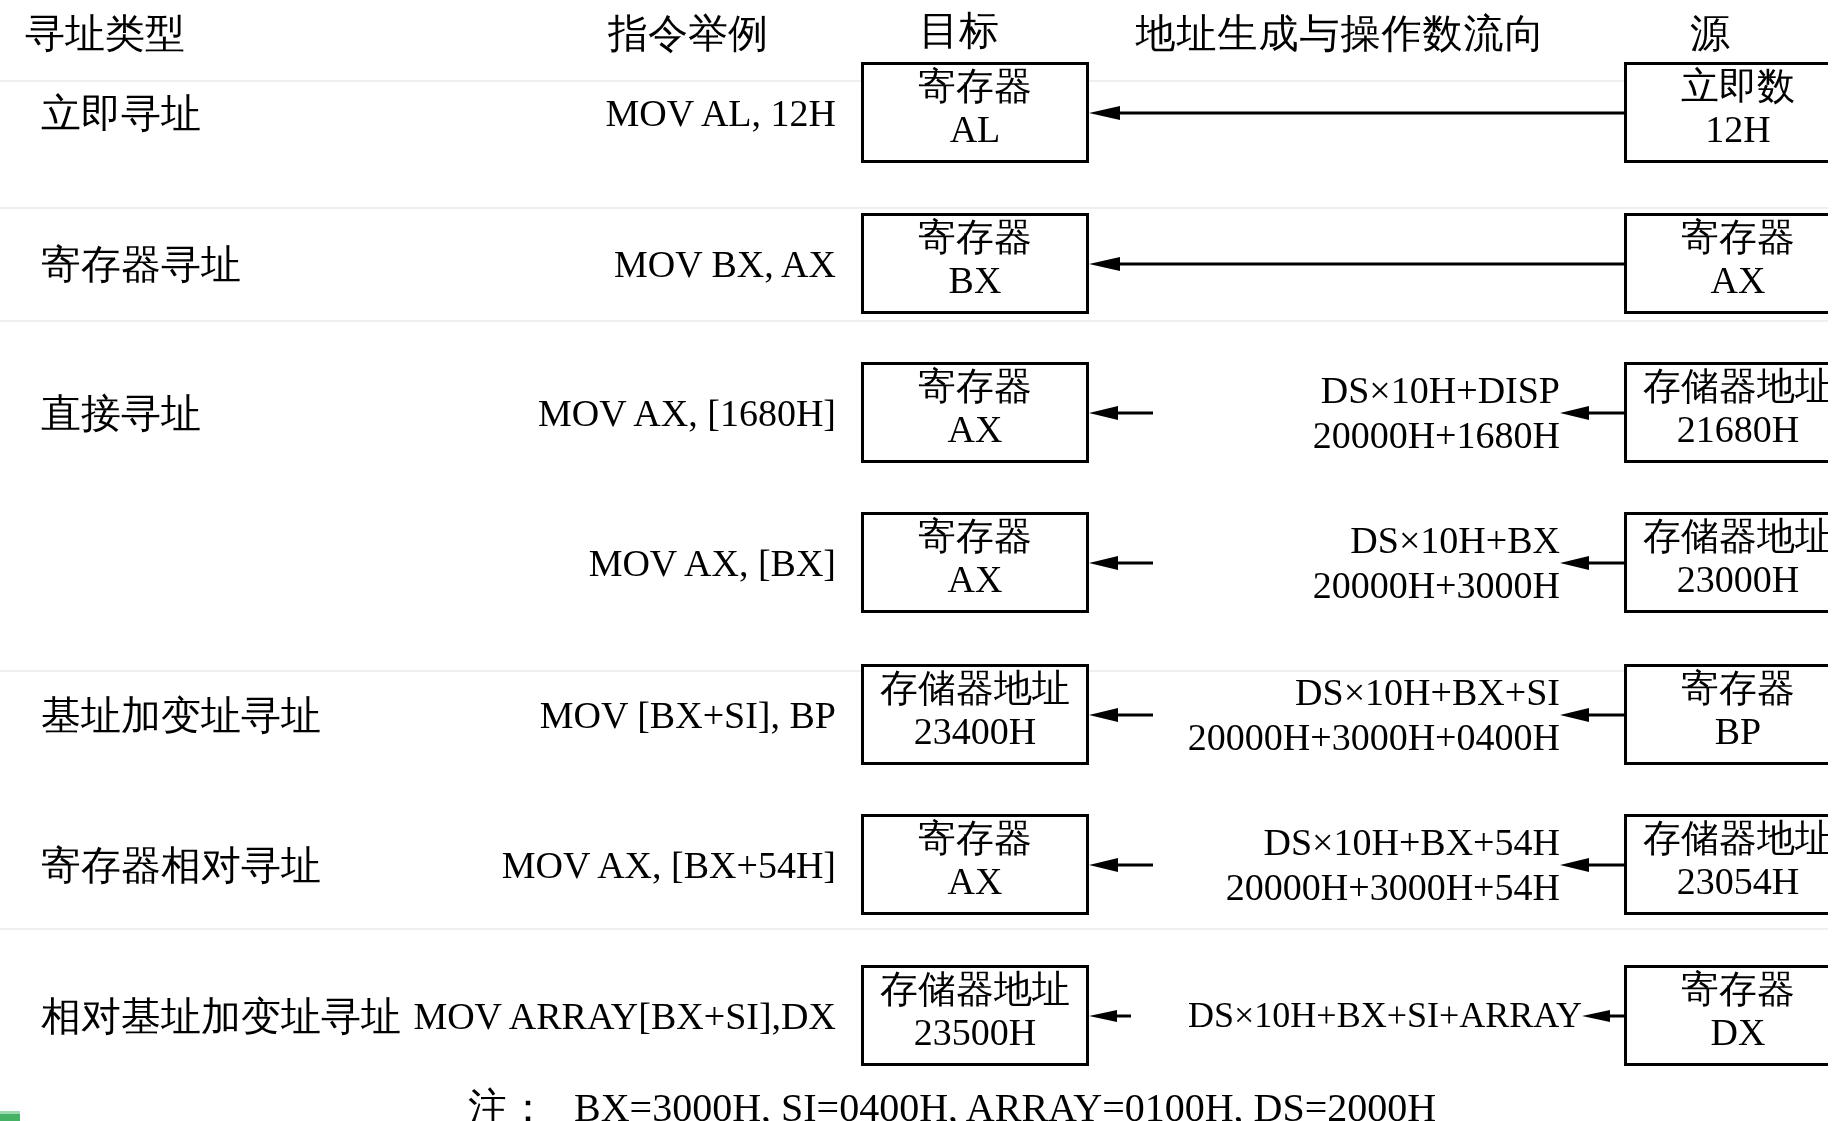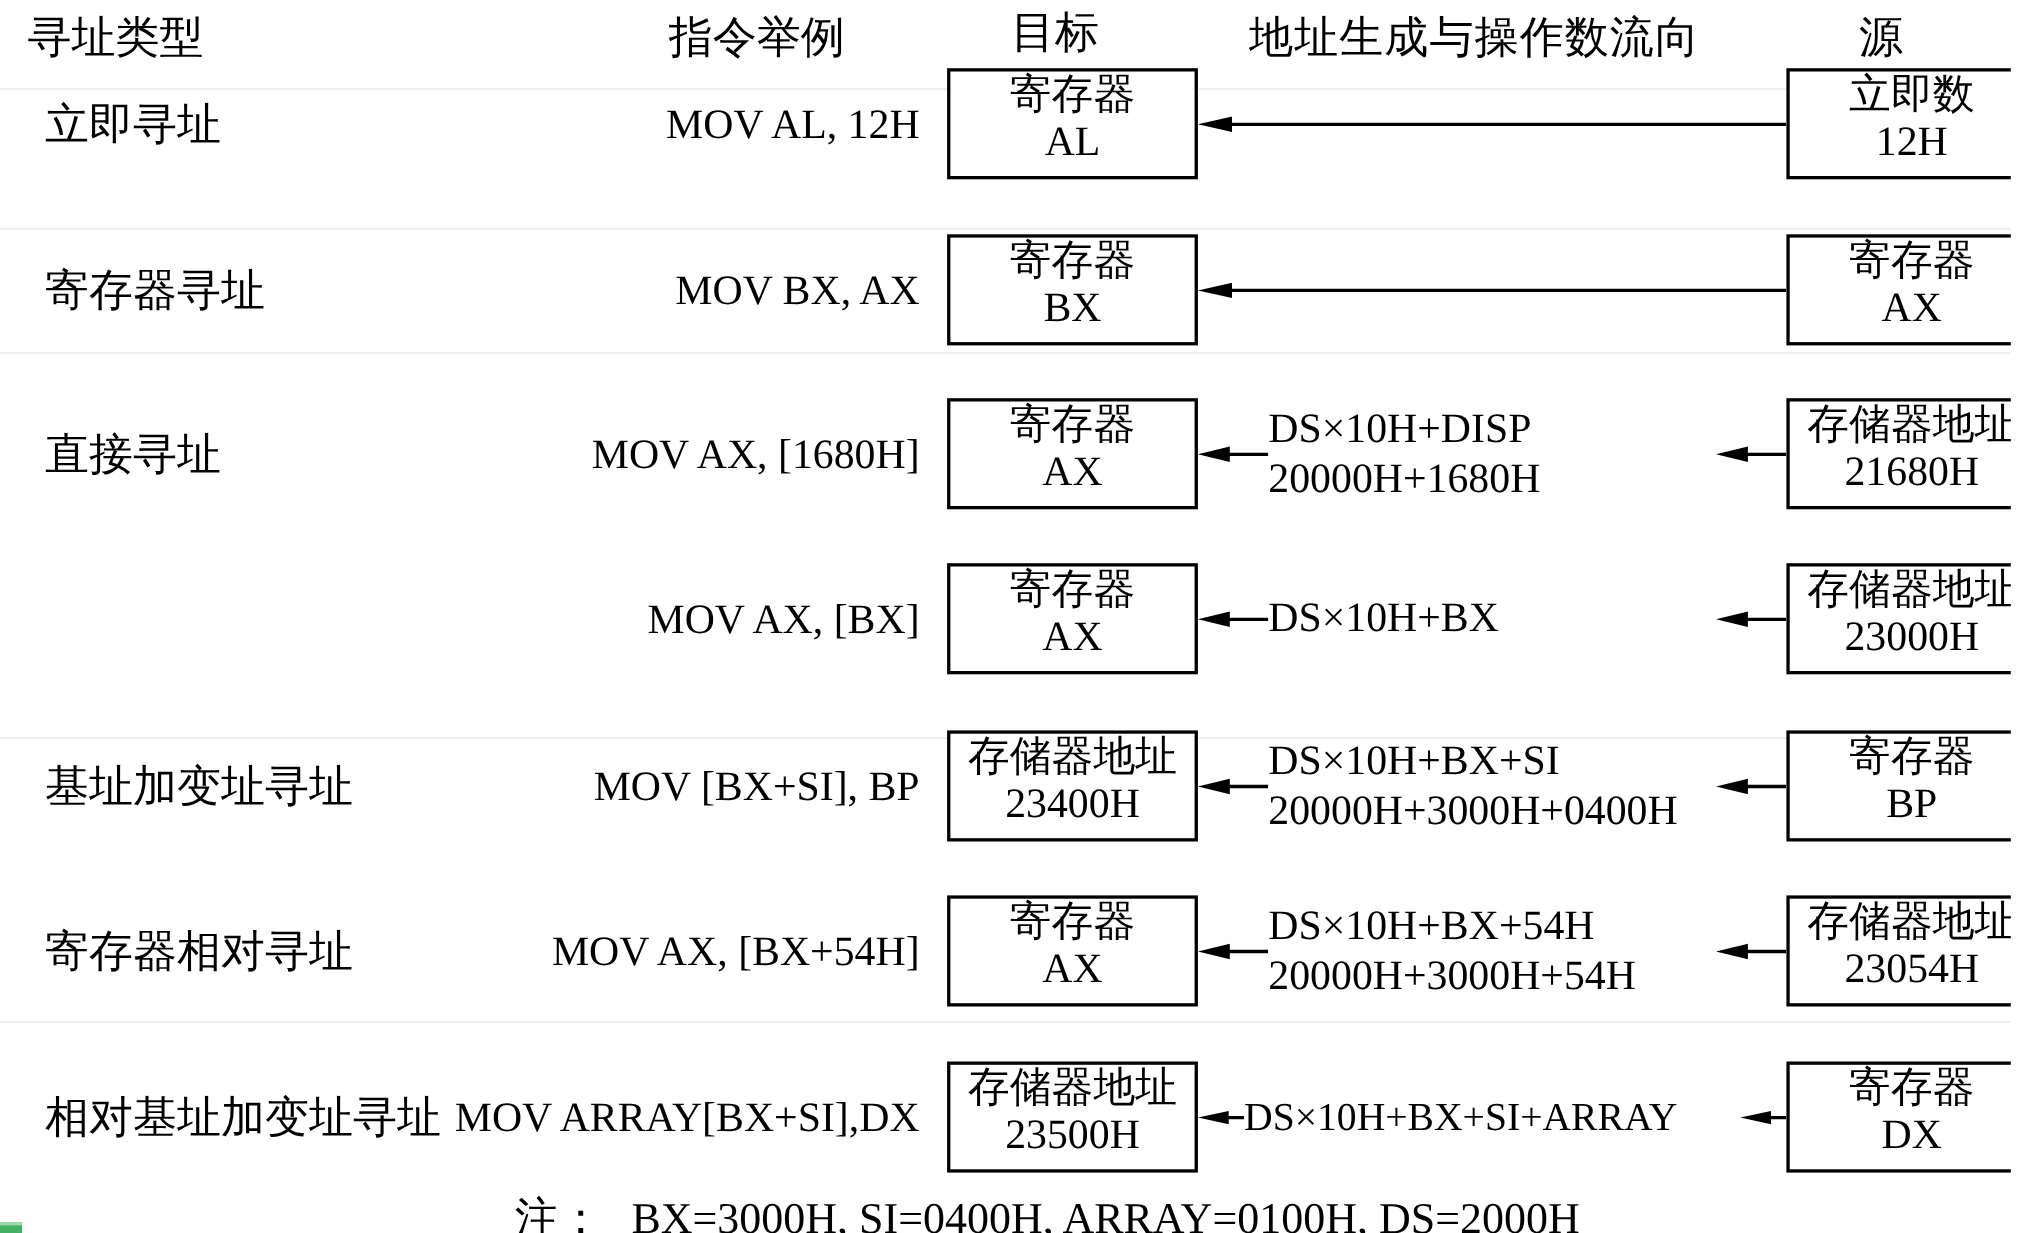--- a/index.html
+++ b/index.html
@@ -88,21 +88,21 @@
     left: 1073px;
     width: 535px;
     top: 0;
     height: 101px;
     display: flex;
     align-items: center;
   }
   .middle svg { flex: none; display: block; }
   .formula {
     flex: 1;
-    text-align: left;
+    text-align: right;
     font-size: 38px;
     line-height: 45px;
     white-space: nowrap;
   }
   .r7 .formula { font-size: 36px; line-height: 47px; }
 
   .note {
     position: absolute;
     left: 468px;
     top: 1080px;
@@ -209,20 +209,21 @@
       <div>寄存器</div>
       <div>AX</div>
     </div>
     <div class="middle">
       <svg width="64" height="20" viewBox="0 0 64 20">
         <line x1="24" y1="10" x2="64" y2="10" stroke="#000" stroke-width="3"></line>
         <polygon points="0,10 29,3 29,17" fill="#000"></polygon>
       </svg>
       <div class="formula">
         <div>DS×10H+BX</div>
+        <div>20000H+3000H</div>
       </div>
       <svg width="64" height="20" viewBox="0 0 64 20">
         <line x1="24" y1="10" x2="64" y2="10" stroke="#000" stroke-width="3"></line>
         <polygon points="0,10 29,3 29,17" fill="#000"></polygon>
       </svg>
     </div>
     <div class="box src">
       <div>存储器地址</div>
       <div>23000H</div>
     </div>

